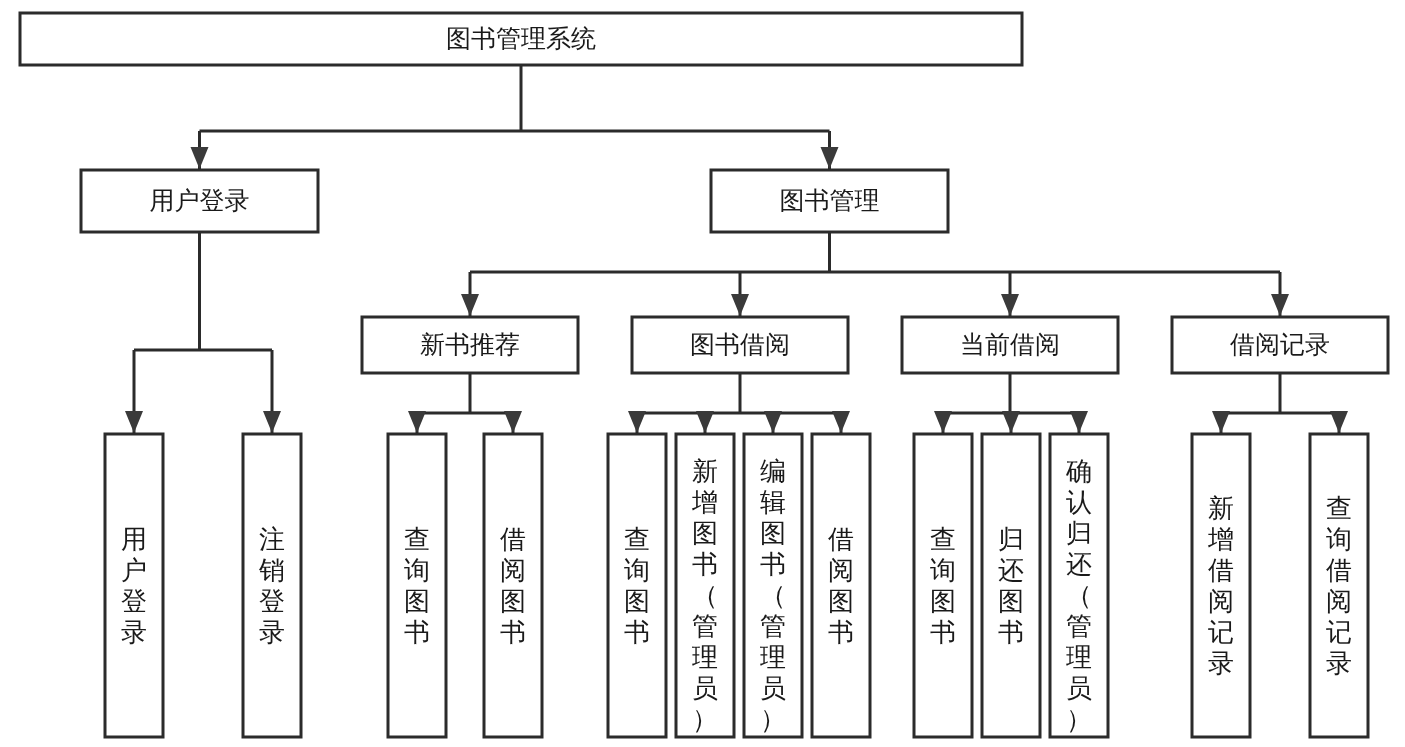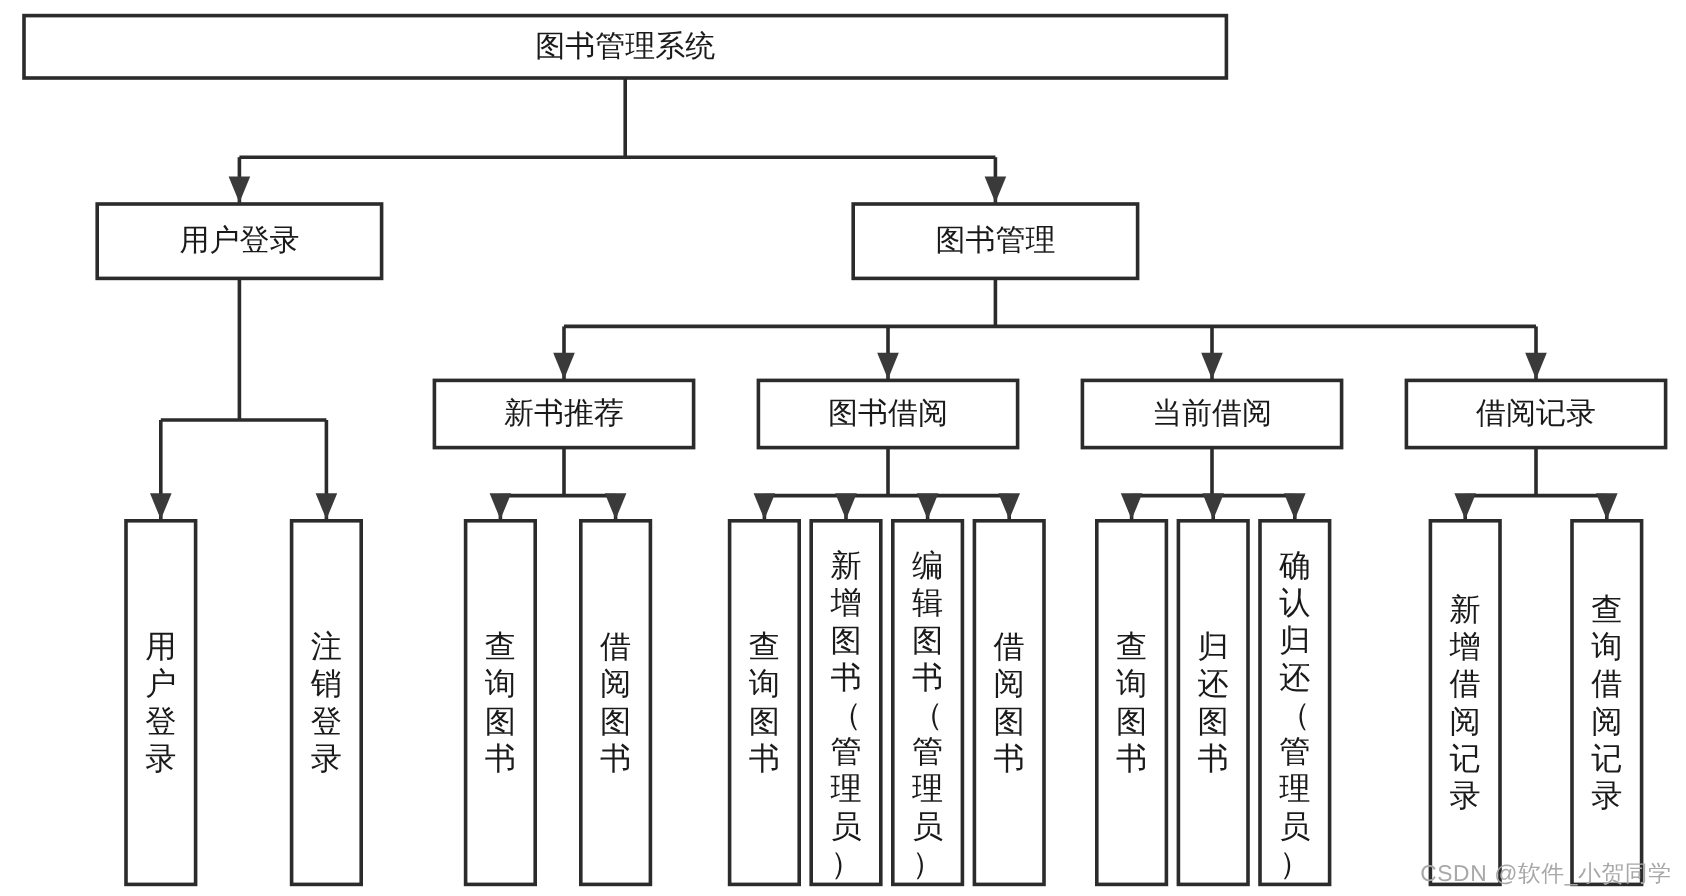--- a/index.html
+++ b/index.html
@@ -200,14 +200,13 @@
         <g>
           <rect x="1192" y="434" width="58" height="303" class="node-rect"></rect>
           <text x="1221" y="0" class="node-label-v"><tspan x="1221" y="516.68">新</tspan><tspan x="1221" y="547.68">增</tspan><tspan x="1221" y="578.68">借</tspan><tspan x="1221" y="609.68">阅</tspan><tspan x="1221" y="640.68">记</tspan><tspan x="1221" y="671.68">录</tspan></text>
         </g>
         <g>
           <rect x="1310" y="434" width="58" height="303" class="node-rect"></rect>
           <text x="1339" y="0" class="node-label-v"><tspan x="1339" y="516.68">查</tspan><tspan x="1339" y="547.68">询</tspan><tspan x="1339" y="578.68">借</tspan><tspan x="1339" y="609.68">阅</tspan><tspan x="1339" y="640.68">记</tspan><tspan x="1339" y="671.68">录</tspan></text>
         </g>
       </g>
   </svg>
-  <div class="watermark">CSDN @软件_小贺同学</div>
 </div>
 
 </body></html>

